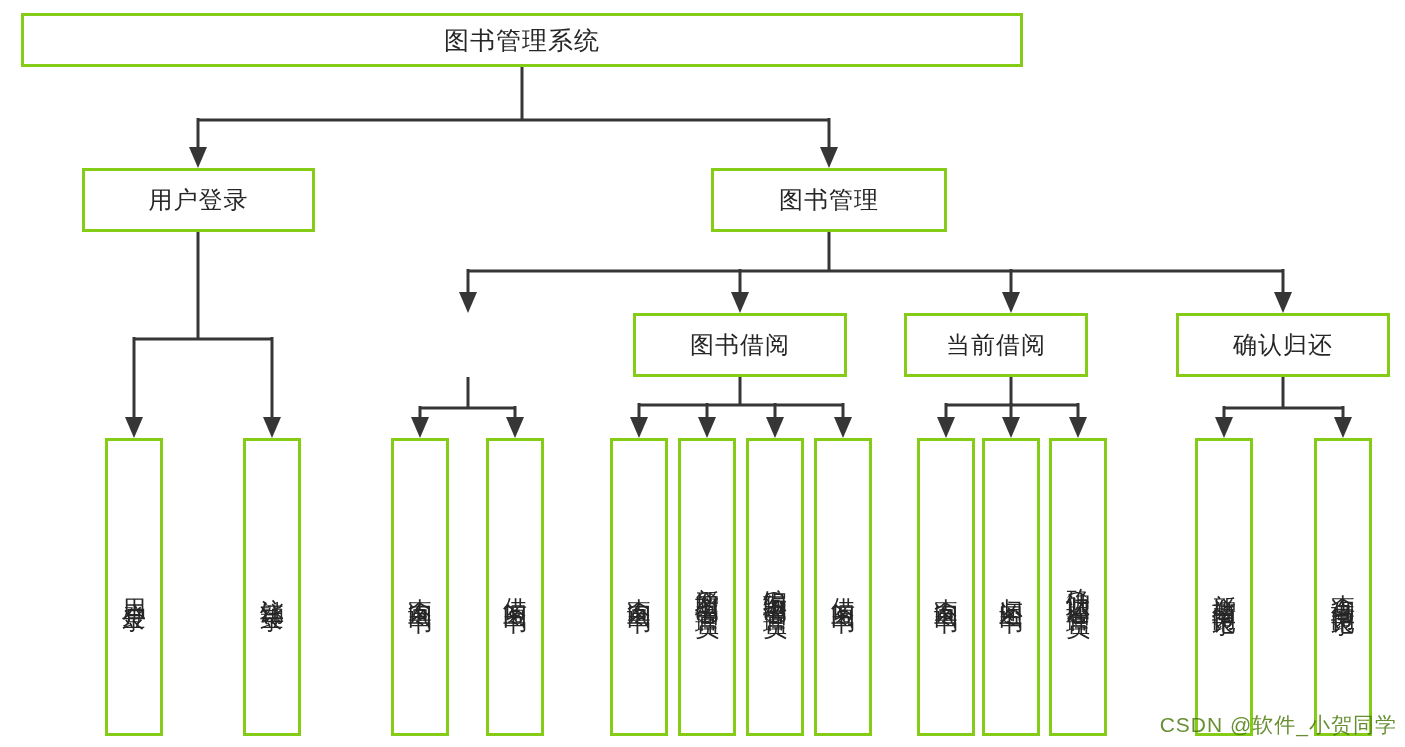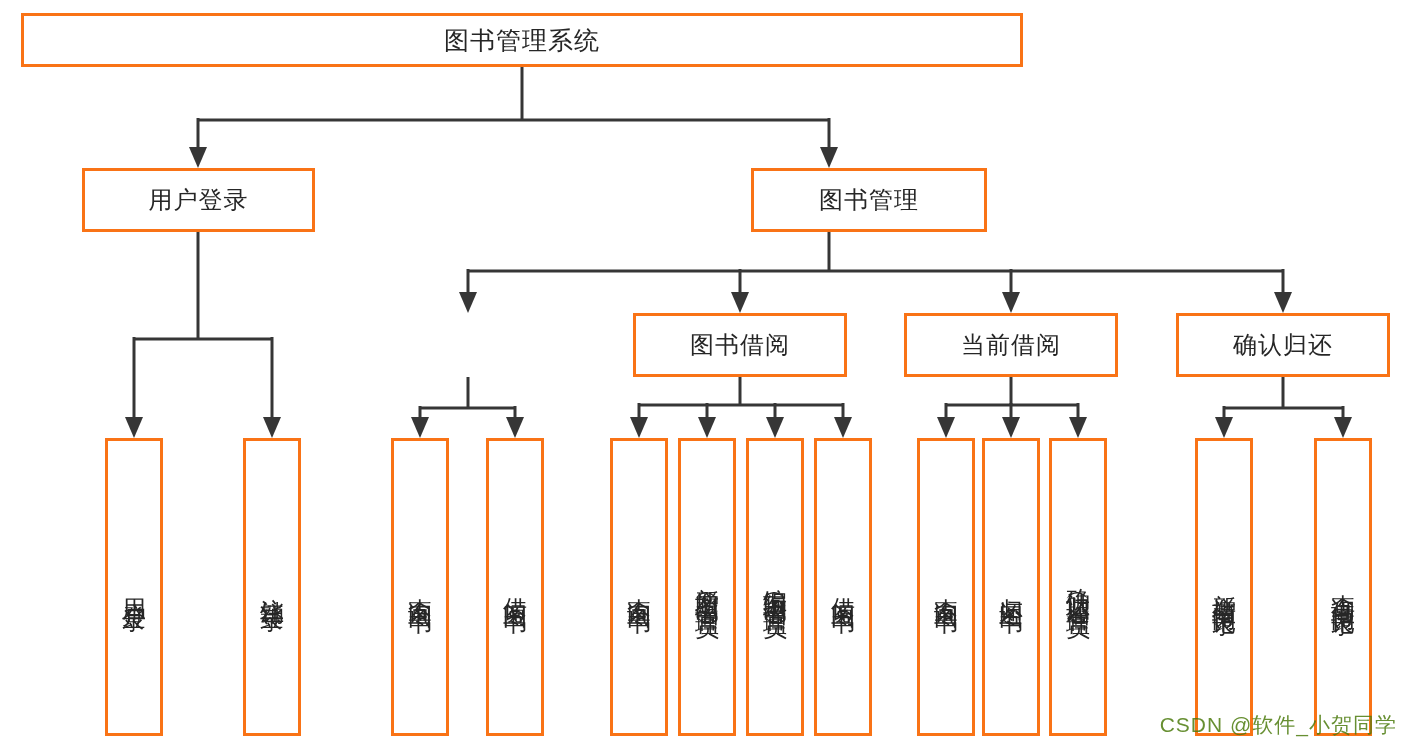--- a/index.html
+++ b/index.html
@@ -11,21 +11,21 @@
     overflow: hidden;
     font-family: "Liberation Sans", "DejaVu Sans", sans-serif;
     color: #262626;
   }
   svg.wires { position: absolute; left: 0; top: 0; z-index: 1; }
   .wire { stroke: #363636; stroke-width: 3; fill: none; }
   .head { fill: #363636; stroke: none; }
   .node {
     position: absolute;
     box-sizing: border-box;
-    border: 3px solid #f97316;
+    border: 3px solid #84cc16;
     background: #ffffff;
     display: flex;
     align-items: center;
     justify-content: center;
     z-index: 2;
   }
   .node-h { font-size: 24px; letter-spacing: 1px; }
   .node-root { font-size: 25px; }
   .leaf span {
     writing-mode: vertical-rl;
@@ -127,28 +127,28 @@
     </g>
   </svg>
 
   <div class="node node-h node-root" style="left:21px; top:13px; width:1002px; height:54px;">
     <span>图书管理系统</span>
   </div>
 
   <div class="node node-h" style="left:82px; top:168px; width:233px; height:64px;">
     <span>用户登录</span>
   </div>
-  <div class="node node-h" style="left:751px; top:168px; width:236px; height:64px;">
+  <div class="node node-h" style="left:711px; top:168px; width:236px; height:64px;">
     <span>图书管理</span>
   </div>
 
   <div class="node node-h" style="left:633px; top:313px; width:214px; height:64px;">
     <span>图书借阅</span>
   </div>
-  <div class="node node-h" style="left:904px; top:313px; width:214px; height:64px;">
+  <div class="node node-h" style="left:904px; top:313px; width:184px; height:64px;">
     <span>当前借阅</span>
   </div>
   <div class="node node-h" style="left:1176px; top:313px; width:214px; height:64px;">
     <span>确认归还</span>
   </div>
 
   <div class="node leaf" style="left:105px; top:438px; width:58px; height:298px;">
     <span>用户登录</span>
   </div>
   <div class="node leaf" style="left:243px; top:438px; width:58px; height:298px;">

